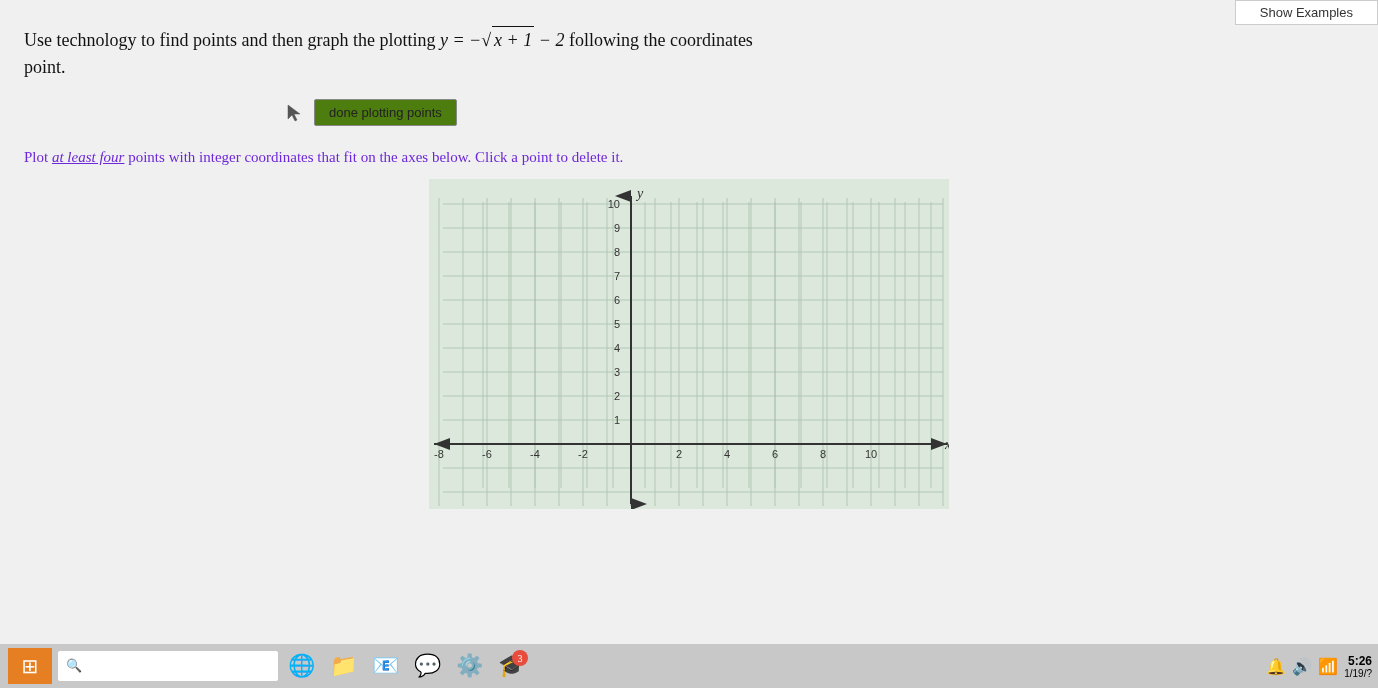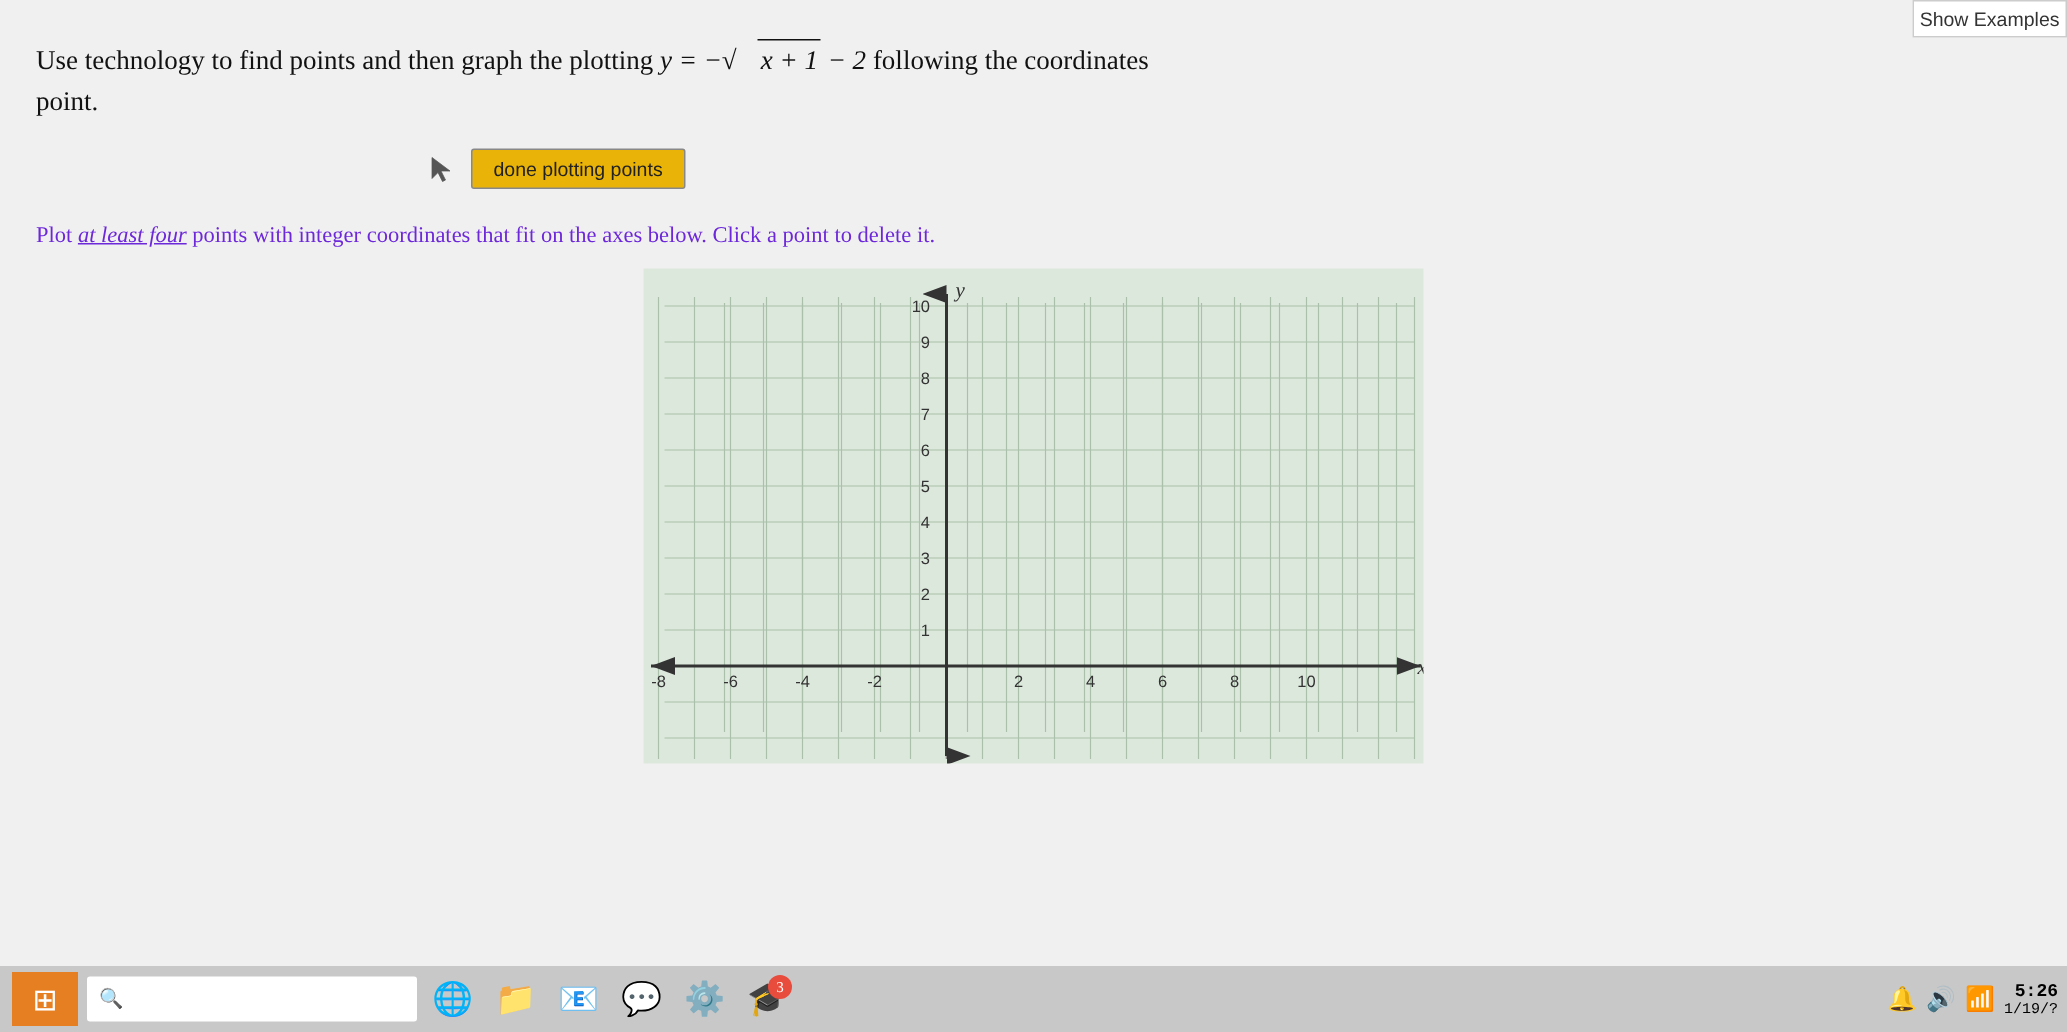--- a/index.html
+++ b/index.html
@@ -25,21 +25,21 @@
       top: 0;
       right: 0;
       display: flex;
       align-items: center;
       gap: 0;
     }
 
     .show-examples-btn {
       background: white;
       border: 1px solid #ccc;
-      padding: 4px 4px;
+      padding: 4px 24px;
       font-size: 13px;
       font-family: Arial, sans-serif;
       cursor: pointer;
       color: #333;
     }
 
     .question-text {
       font-size: 18px;
       line-height: 1.5;
       color: #111;
@@ -55,21 +55,21 @@
       gap: 10px;
     }
 
     .cursor-icon {
       width: 20px;
       height: 20px;
       color: #555;
     }
 
     .done-plotting-btn {
-      background: #eab308;
+      background: #4d7c0f;
       border: 1px solid #888;
       padding: 5px 14px;
       font-size: 13px;
       font-family: Arial, sans-serif;
       cursor: pointer;
       color: #222;
       border-radius: 2px;
     }
 
     .instruction-text {
@@ -128,21 +128,21 @@
 <div class="main-content">
 
   <div class="top-bar">
     <button class="show-examples-btn">Show Examples</button>
   </div>
 
   <div class="question-text">
     <span>Use technology to find points and then graph the plotting </span>
     
     <span style="font-style:italic;">
-      <i>y</i> = −√<span style="border-top:1.5px solid #111; padding:0 2px; display:inline-block; margin-left:14px;"><i>x</i> + 1</span> − 2
+      <i>y</i> = −√<span style="border-top:1.5px solid #111; padding:0 2px; display:inline-block; margin-left:1px;"><i>x</i> + 1</span> − 2
     </span>
     <span> following the coordinates</span>
     <br>
     <span>point.</span>
   </div>
 
   <div class="done-btn-row">
 
     <svg class="cursor-icon" viewBox="0 0 20 20" fill="none" xmlns="http://www.w3.org/2000/svg">
       <path d="M4 2 L4 16 L8 12 L11 18 L13 17 L10 11 L16 11 Z" fill="#555" stroke="#555" stroke-width="0.5"></path>
@@ -290,20 +290,20 @@
     </div>
     <div class="taskbar-app" style="background:transparent; position:relative;">
       <span style="font-size:22px;">🎓</span>
       <span style="position:absolute; top:2px; right:2px; background:#e74c3c; color:white; border-radius:50%; width:16px; height:16px; font-size:10px; display:flex; align-items:center; justify-content:center;">3</span>
     </div>
 
     <div style="position:absolute; right:6px; top:0; height:44px; display:flex; align-items:center; gap:6px;">
       <span style="font-size:16px; cursor:pointer;">🔔</span>
       <span style="font-size:16px; cursor:pointer;">🔊</span>
       <span style="font-size:16px; cursor:pointer;">📶</span>
-      <div style="text-align:right; font-family:Liberation Mono, monospace; cursor:pointer;">
+      <div style="text-align:right; font-family:Liberation Sans, sans-serif; cursor:pointer;">
         <div style="font-size:12px; font-weight:bold;">5:26</div>
         <div style="font-size:10px;text-align:center;">1/19/?</div>
       </div>
     </div>
   </div>
 
 </div>
 
 </body></html>

